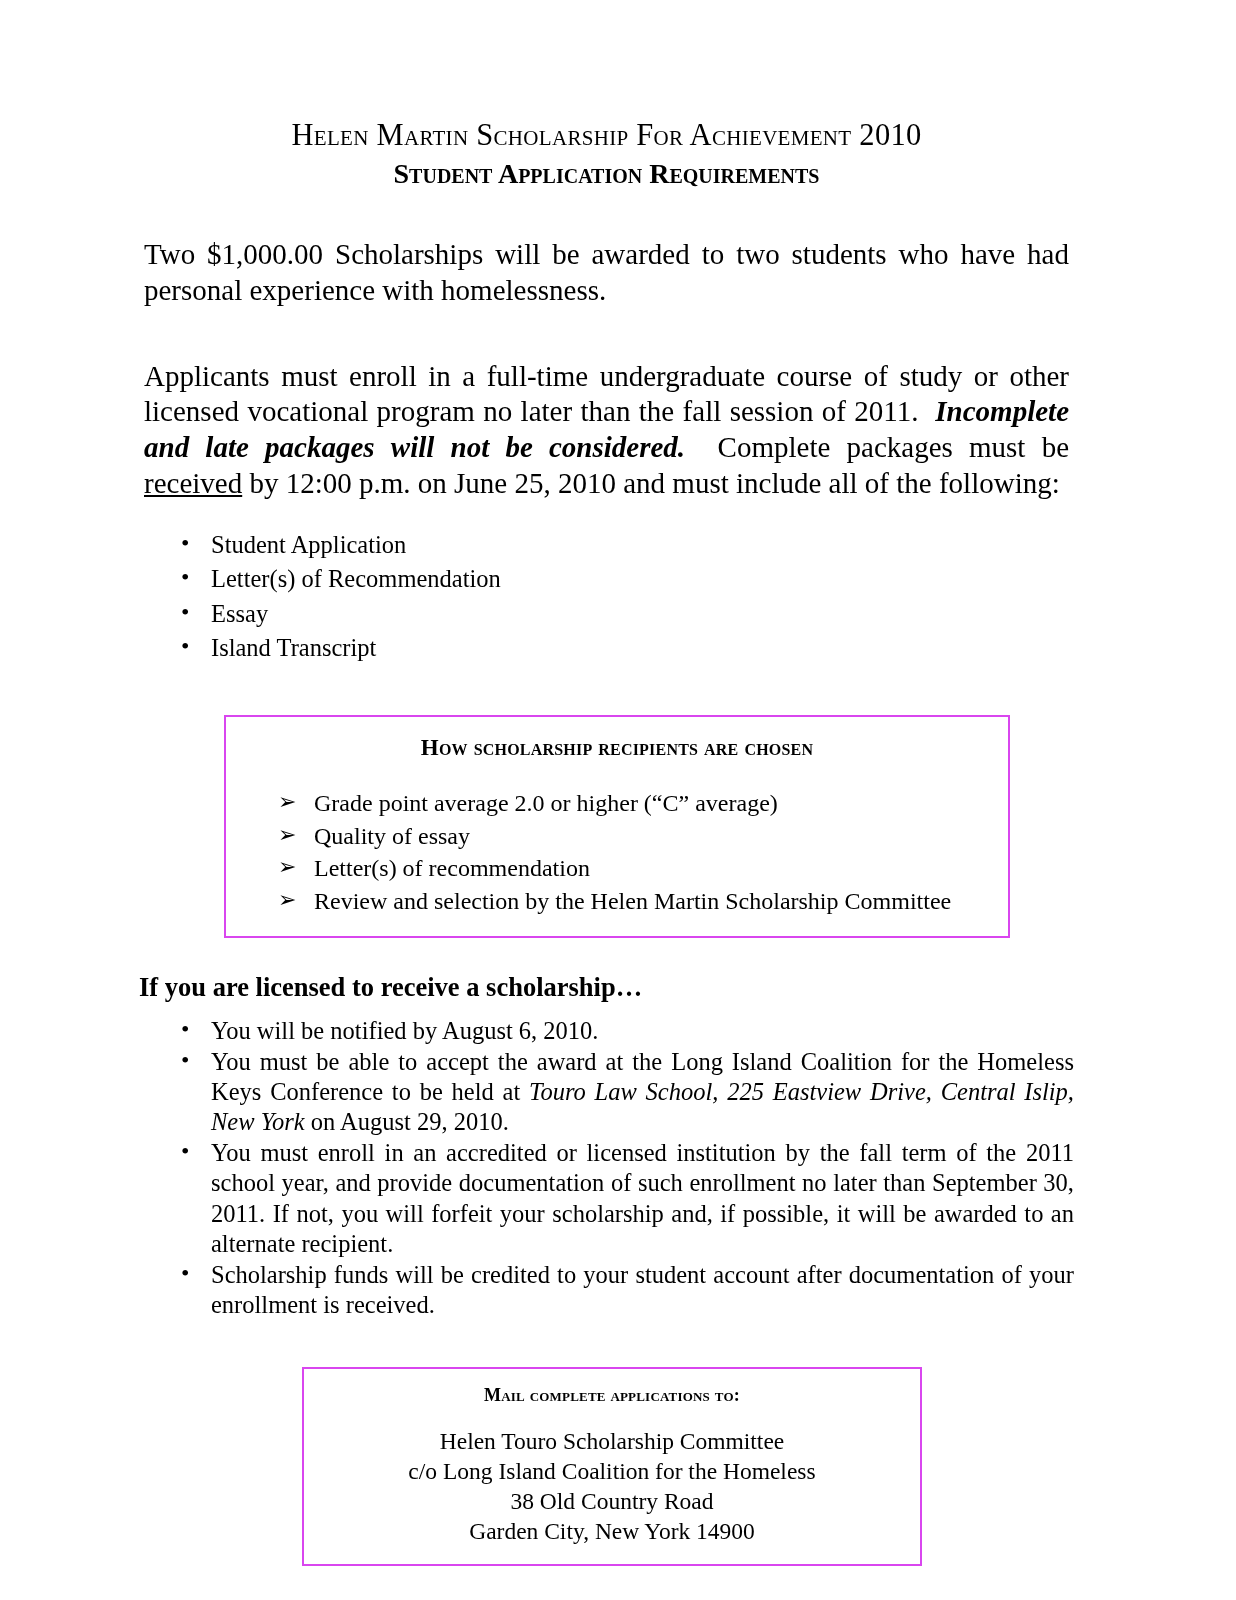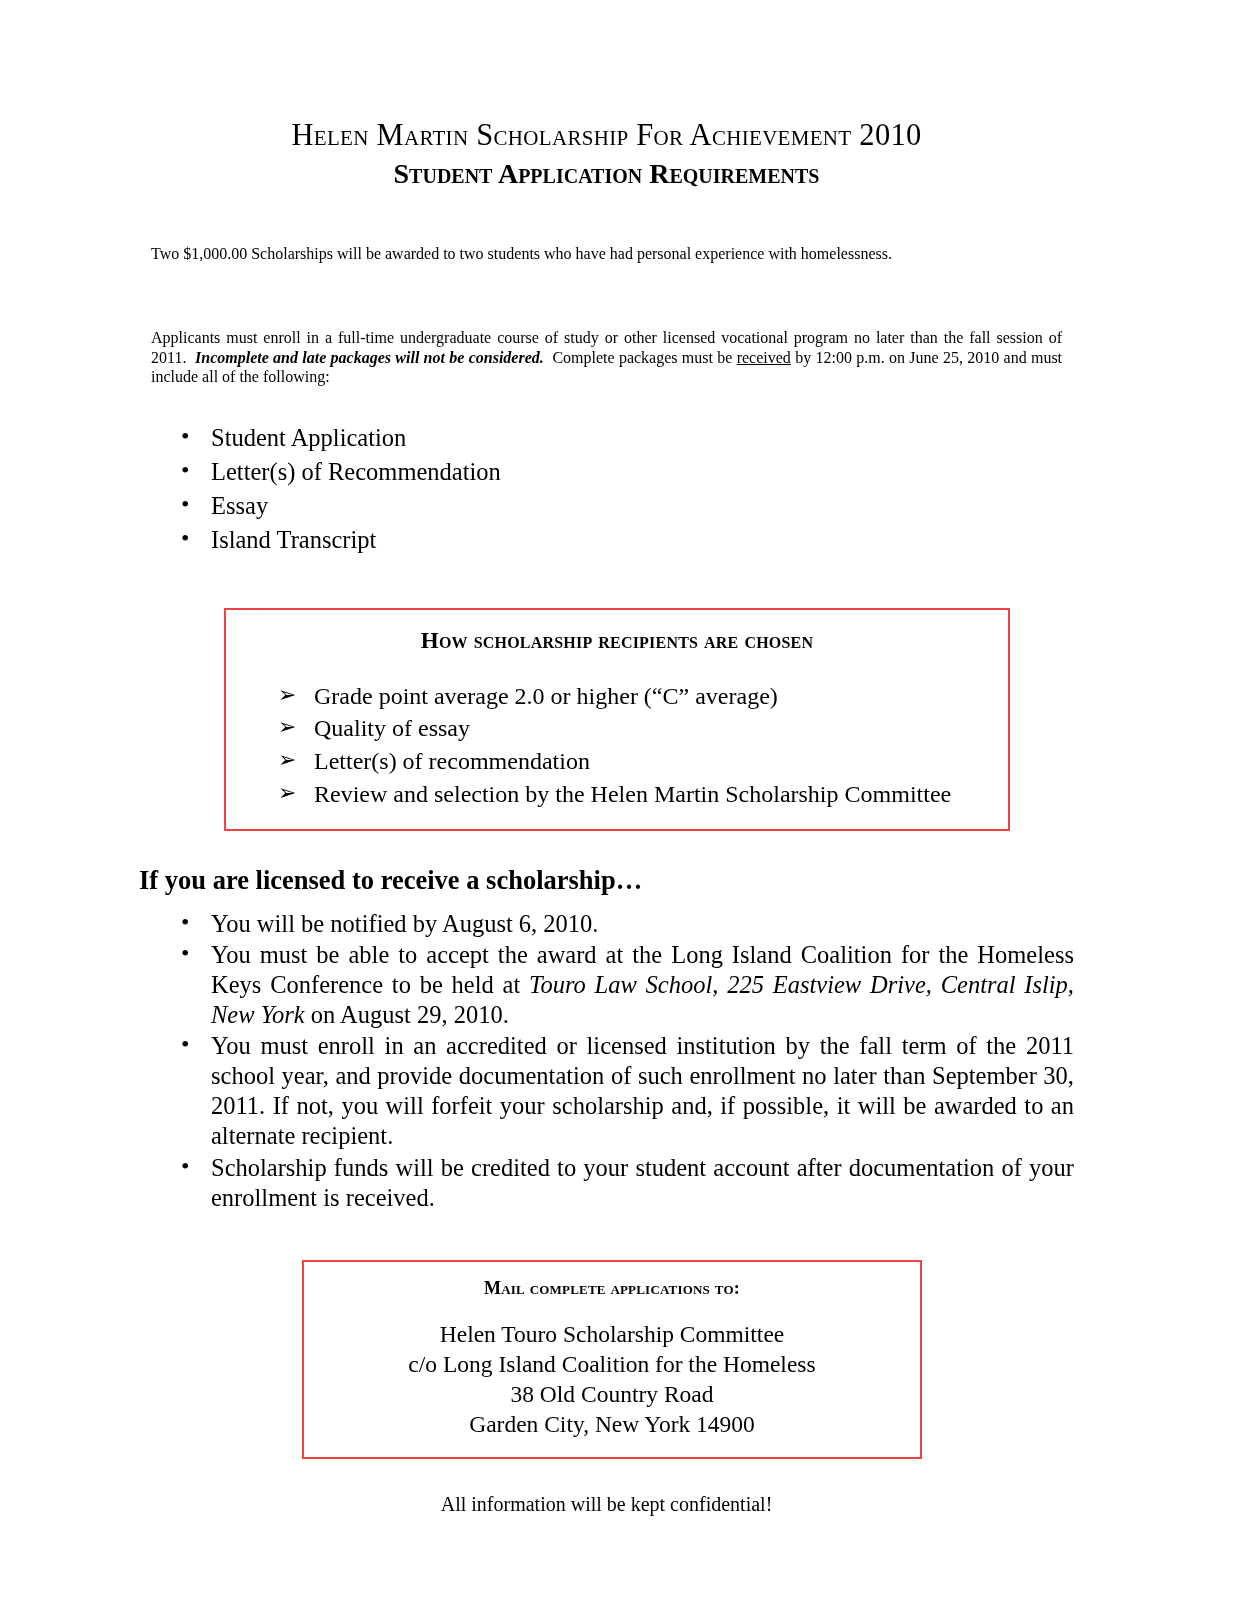--- a/index.html
+++ b/index.html
@@ -42,24 +42,24 @@
     font-size: 28px;
     font-variant: small-caps;
     font-weight: bold;
     line-height: 1.3;
     margin-top: 2px;
     white-space: nowrap;
   }
 
   
   p.body {
-    font-size: 16px;
+    font-size: 29px;
     line-height: 1.23;
     text-align: justify;
-    margin: 12px;
+    margin: 5px;
   }
   .gap-lg { height: 40px; }
   .gap-md { height: 24px; }
 
   .bold-italic { font-weight: bold; font-style: italic; }
   .u { text-decoration: underline; }
   .ital { font-style: italic; }
 
   
   ul.disc {
@@ -80,21 +80,21 @@
     top: -1px;
     font-size: 24px;
     line-height: 1.23;
   }
   ul.disc.tight > li { margin-bottom: 4px; }
   ul.disc.justified > li { text-align: justify; }
   ul.disc.justified > li { margin-bottom: 1px; }
 
   
   .box {
-    border: 2px solid #ef4444;
+    border: 2px solid #d946ef;
     background: #fff;
     box-sizing: border-box;
   }
   .box-chosen {
     position: relative;
     width: 786px;
     margin-left: 85px;
     margin-top: 0;
     padding: 18px 0 16px 0;
   }

